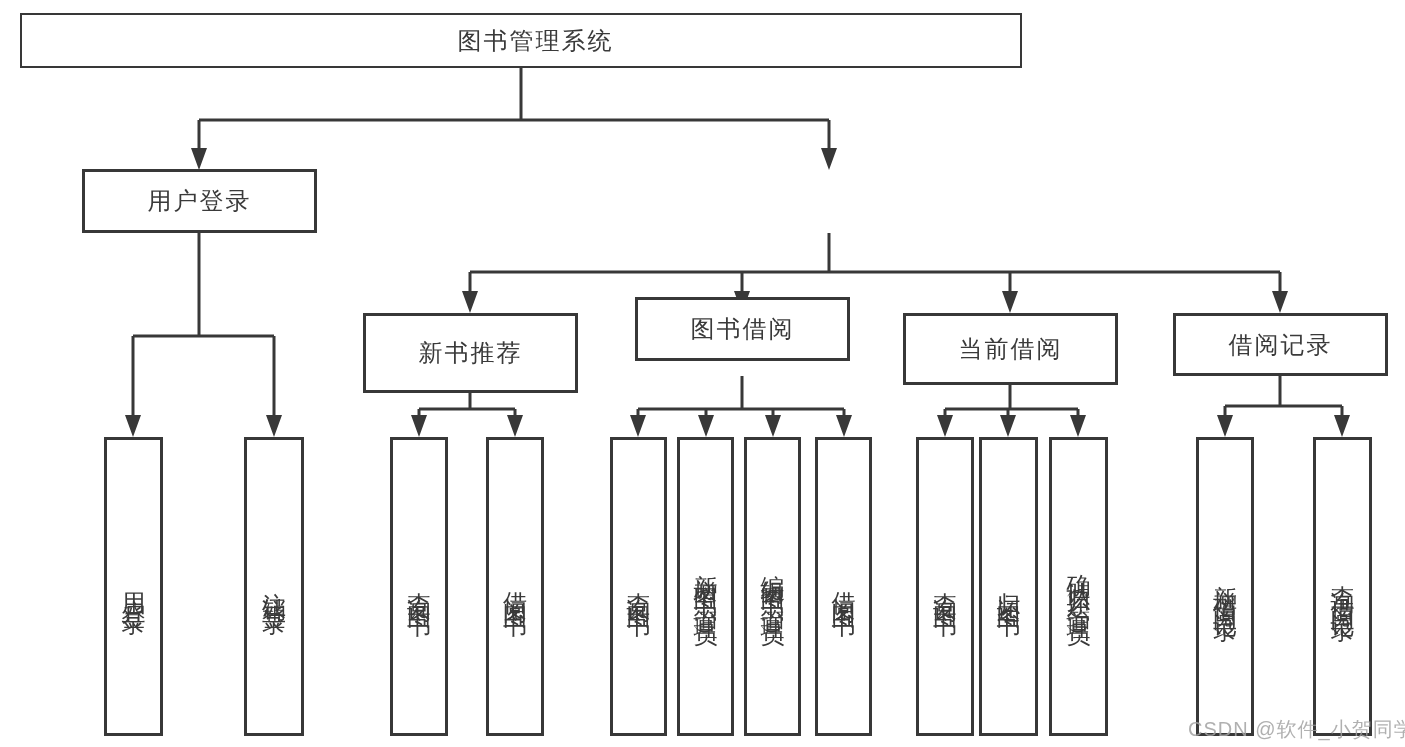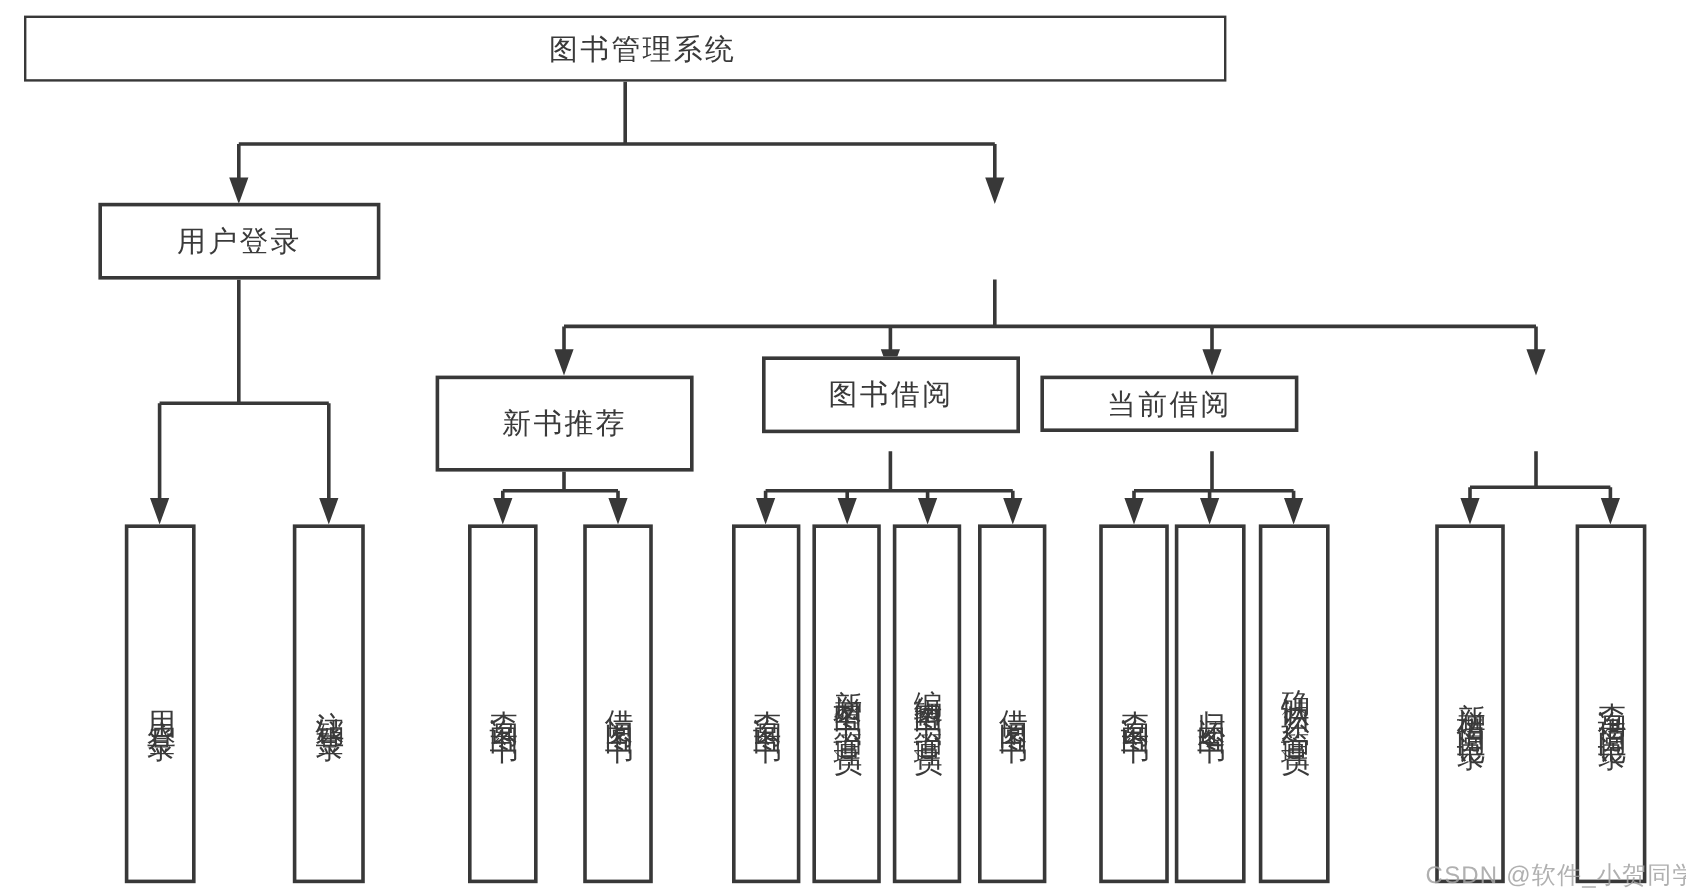--- a/index.html
+++ b/index.html
@@ -94,22 +94,25 @@
   <div class="box" style="left:82px;top:169px;width:235px;height:64px">
     <span>用户登录</span>
   </div>
 
   <div class="box" style="left:363px;top:313px;width:215px;height:80px">
     <span>新书推荐</span>
   </div>
   <div class="box" style="left:635px;top:297px;width:215px;height:64px">
     <span>图书借阅</span>
   </div>
-  <div class="box" style="left:867px;top:313px;width:215px;height:47px">
+  <div class="box" style="left:903px;top:313px;width:215px;height:72px">
     <span>当前借阅</span>
+  </div>
+  <div class="box" style="left:1173px;top:313px;width:215px;height:63px">
+    <span>借阅记录</span>
   </div>
 
   <div class="box leaf" style="left:104px;top:437px;width:59px;height:299px">
     <span>用户登录</span>
   </div>
   <div class="box leaf" style="left:244px;top:437px;width:60px;height:299px">
     <span>注销登录</span>
   </div>
 
   <div class="box leaf" style="left:390px;top:437px;width:58px;height:299px">

